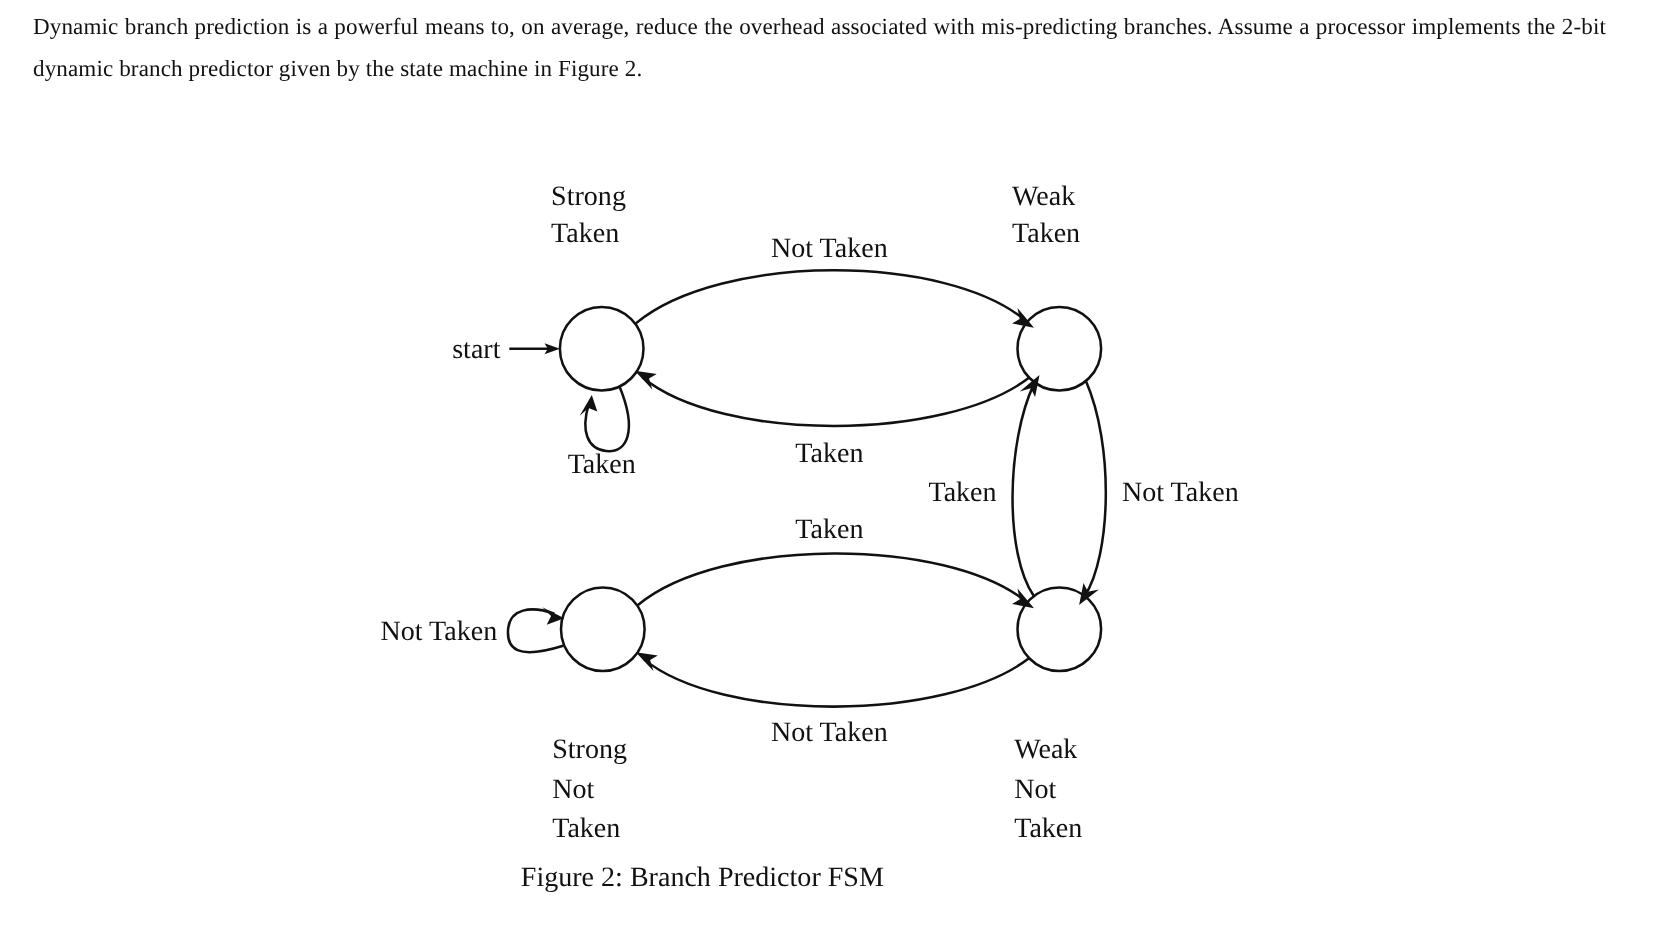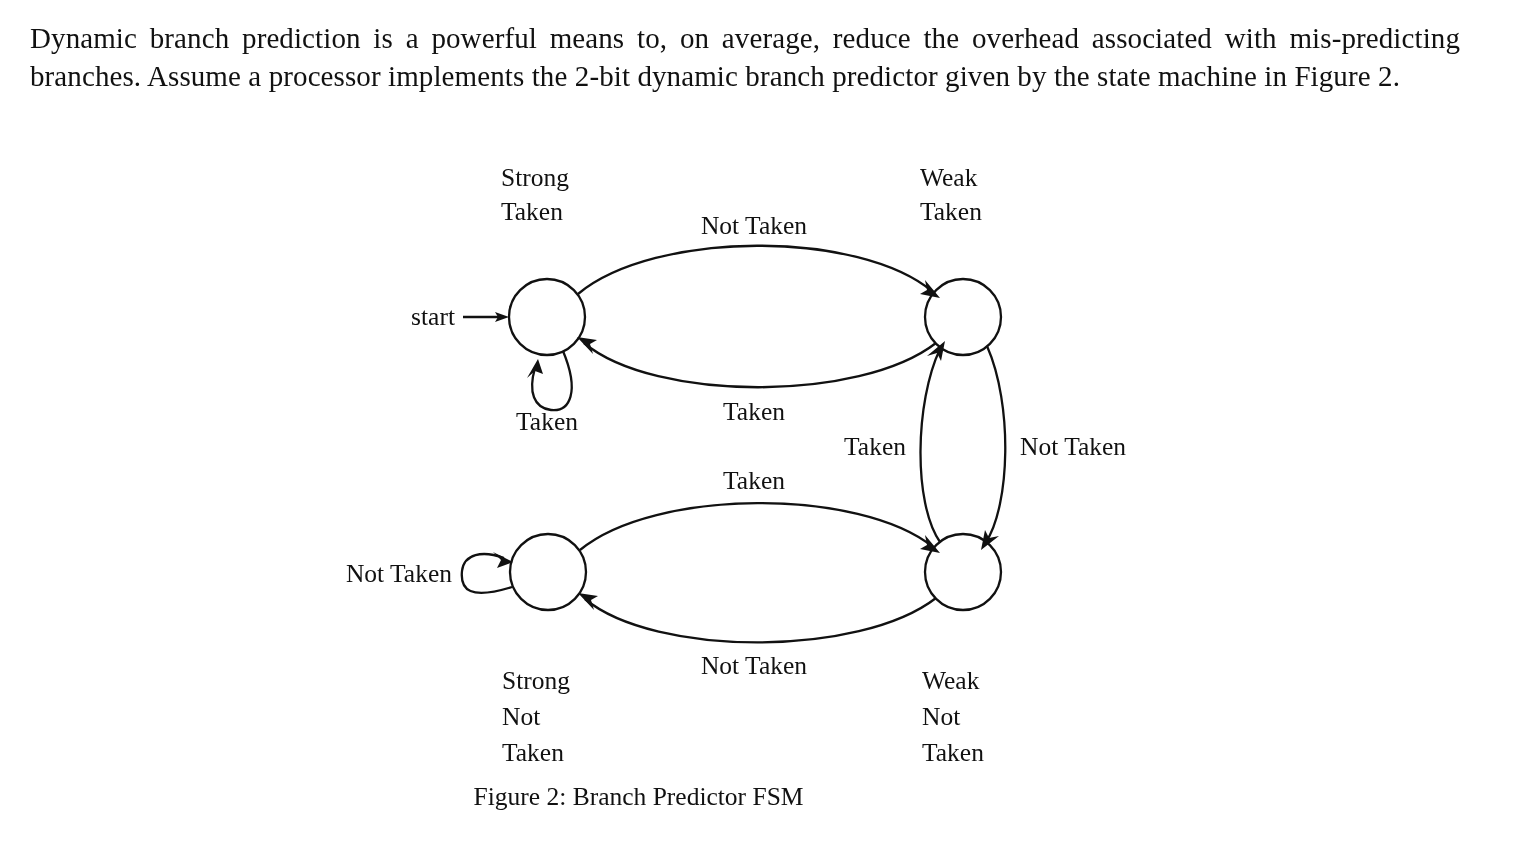--- a/index.html
+++ b/index.html
@@ -16,23 +16,23 @@
     overflow: hidden;
   }
   #page {
     position: relative;
     width: 1527px;
     height: 841px;
   }
   .prose {
     position: absolute;
     left: 30px;
-    top: 20px;
+    top: 6px;
     width: 1430px;
-    font-size: 29px;
+    font-size: 21px;
     line-height: 37.5px;
     text-align: justify;
     text-justify: inter-word;
     color: #111111;
     letter-spacing: 0.1px;
   }
   .figure {
     position: absolute;
     left: 0px;
     top: 130px;

